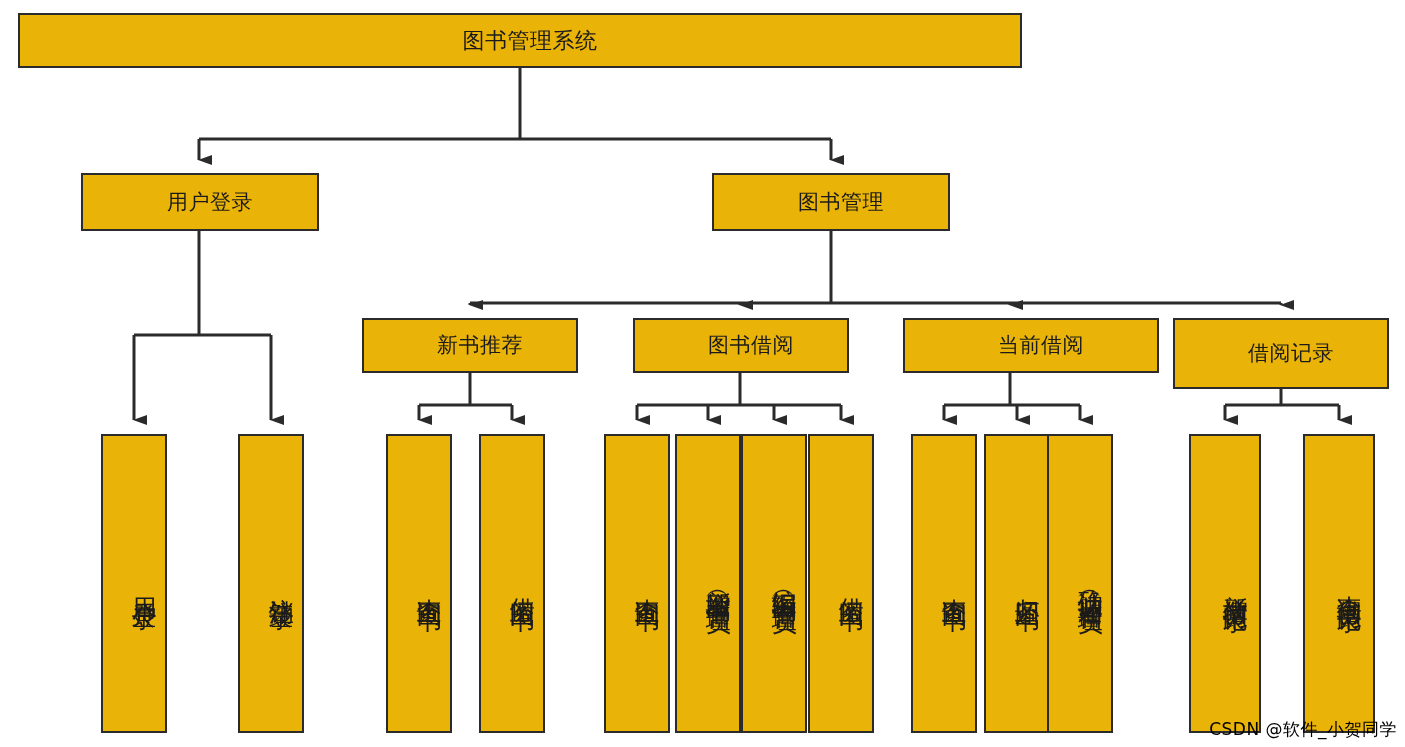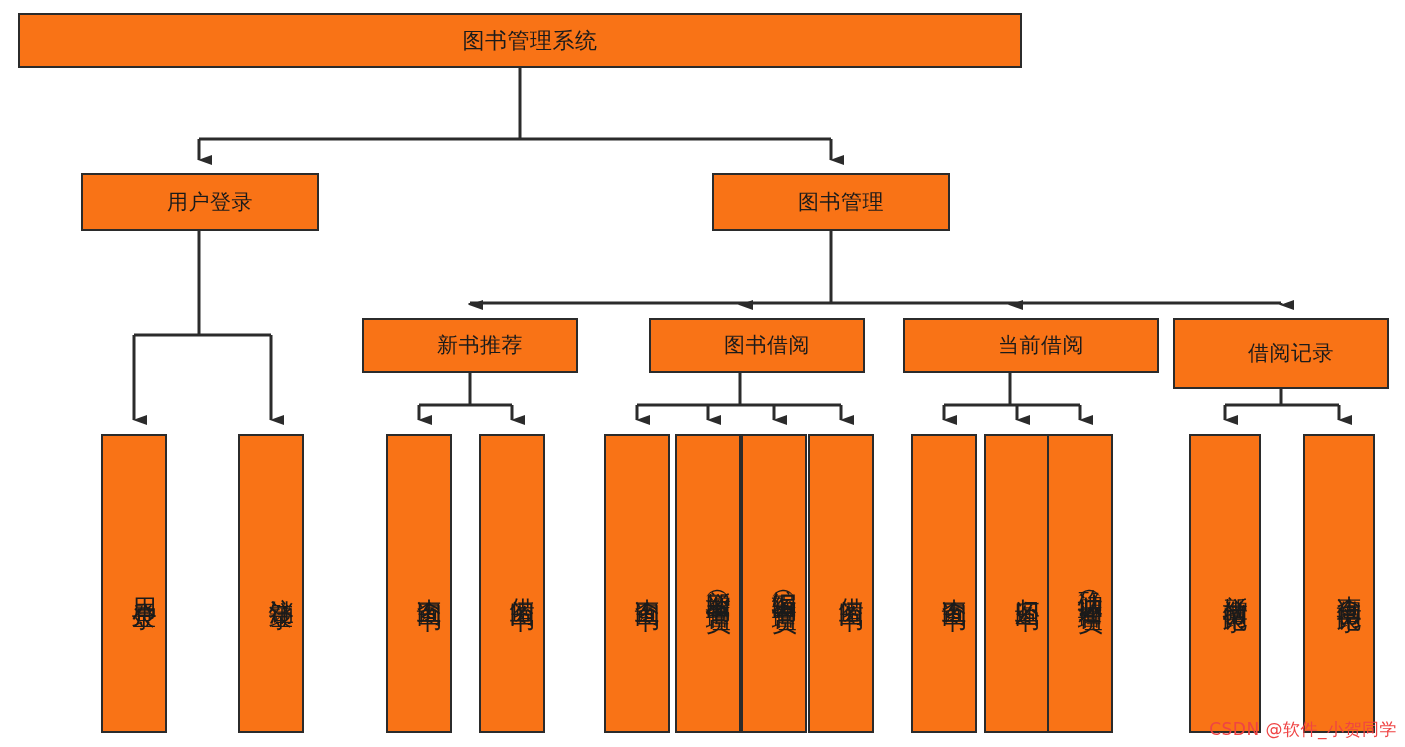--- a/index.html
+++ b/index.html
@@ -21,21 +21,21 @@
     position: absolute;
     left: 0;
     top: 0;
     width: 1405px;
     height: 747px;
     pointer-events: none;
   }
   .node {
     position: absolute;
     box-sizing: border-box;
-    background: #f97316;
+    background: #eab308;
     border: 2px solid #2b2b2b;
     display: flex;
     align-items: center;
     justify-content: center;
     color: #1b1b1b;
     padding-left: 20px;
   }
   .node .lbl {
     display: block;
     text-align: center;
@@ -59,21 +59,21 @@
     font-size: 25px;
     line-height: 1.02;
     letter-spacing: 3px;
     max-height: 290px;
   }
   .watermark {
     position: absolute;
     right: 8px;
     bottom: 6px;
     font-size: 17px;
-    color: #ef4444;
+    color: #000000;
     letter-spacing: 0.5px;
     white-space: nowrap;
   }
 </style>
 </head>
 <body>
 
 <div id="canvas">
 
   <svg id="wires" viewBox="0 0 1405 747" xmlns="http://www.w3.org/2000/svg">
@@ -133,21 +133,21 @@
   <div class="node horiz" style="left:81px; top:173px; width:238px; height:58px;">
     <span class="lbl">用户登录</span>
   </div>
   <div class="node horiz" style="left:712px; top:173px; width:238px; height:58px;">
     <span class="lbl">图书管理</span>
   </div>
 
   <div class="node horiz" style="left:362px; top:318px; width:216px; height:55px;">
     <span class="lbl">新书推荐</span>
   </div>
-  <div class="node horiz" style="left:633px; top:318px; width:216px; height:55px;margin-left:16px;">
+  <div class="node horiz" style="left:633px; top:318px; width:216px; height:55px;">
     <span class="lbl">图书借阅</span>
   </div>
   <div class="node horiz" style="left:903px; top:318px; width:256px; height:55px;">
     <span class="lbl">当前借阅</span>
   </div>
   <div class="node horiz" style="left:1173px; top:318px; width:216px; height:71px;">
     <span class="lbl">借阅记录</span>
   </div>
 
   <div class="node vert" style="left:101px; top:434px; width:66px; height:299px;">

